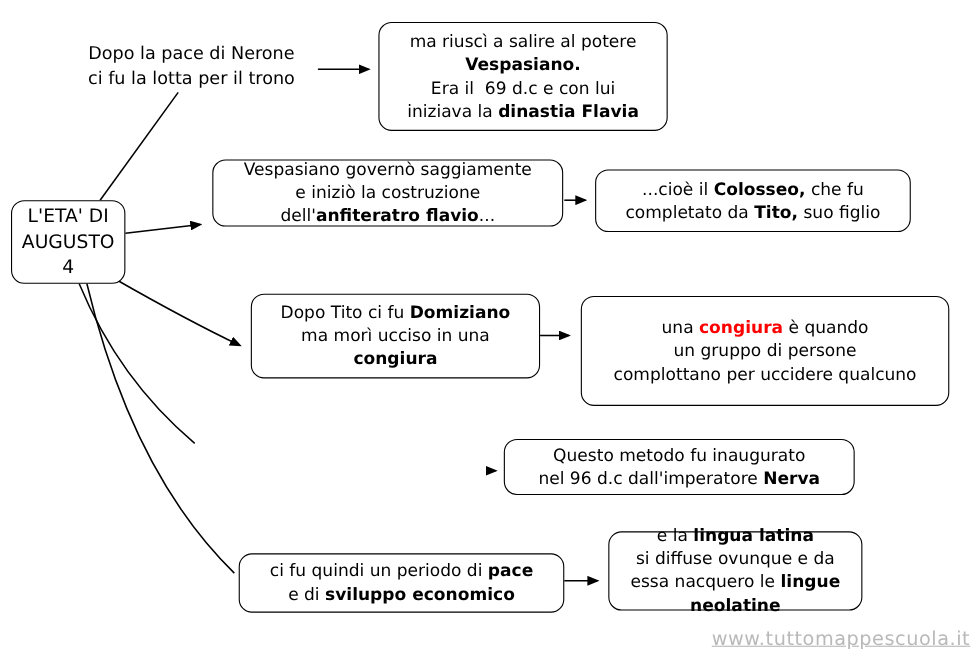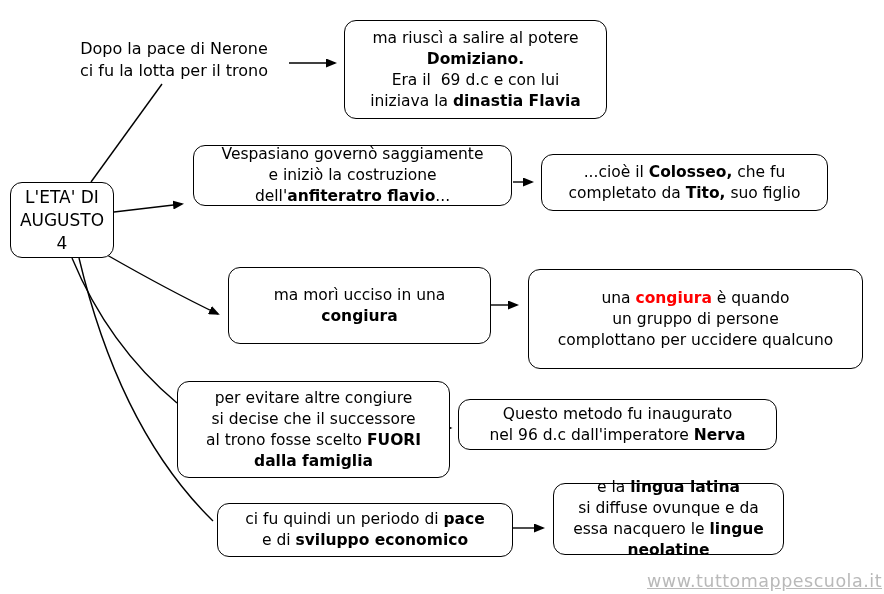--- a/index.html
+++ b/index.html
@@ -49,21 +49,21 @@
     <path d="M 513,528 L 543,528" stroke="#000" stroke-width="1.4" fill="none" marker-end="url(#ah)"></path>
   </svg>
 
   <div class="plain" style="left:55px;top:38px;width:238px;">
     <div class="ln">Dopo la pace di Nerone</div>
     <div class="ln">ci fu la lotta per il trono</div>
   </div>
 
   <div class="node" style="left:344px;top:20px;width:263px;height:99px;">
     <div class="ln"><span>ma riuscì a salire al potere</span></div>
-    <div class="ln"><span class="b">Domiziano.</span></div>
+    <div class="ln"><span class="b">Vespasiano.</span></div>
     <div class="ln"><span>Era il  69 d.c e con lui</span></div>
     <div class="ln"><span>iniziava la </span><span class="b">dinastia Flavia</span></div>
   </div>
 
   <div class="node root" style="left:10px;top:182px;width:104px;height:76px;">
     <div class="ln">L'ETA' DI</div>
     <div class="ln">AUGUSTO</div>
     <div class="ln">4</div>
   </div>
 
@@ -72,36 +72,31 @@
     <div class="ln"><span>e iniziò la costruzione</span></div>
     <div class="ln"><span>dell'</span><span class="b">anfiteratro flavio</span><span>...</span></div>
   </div>
 
   <div class="node" style="left:541px;top:154px;width:287px;height:57px;">
     <div class="ln"><span>...cioè il </span><span class="b">Colosseo,</span><span> che fu</span></div>
     <div class="ln"><span>completato da </span><span class="b">Tito,</span><span> suo figlio</span></div>
   </div>
 
   <div class="node" style="left:228px;top:267px;width:263px;height:77px;">
+    <div class="ln"><span>Dopo Tito ci fu </span><span class="b">Domiziano</span></div>
     <div class="ln"><span>ma morì ucciso in una</span></div>
     <div class="ln"><span class="b">congiura</span></div>
   </div>
 
   <div class="node" style="left:528px;top:269px;width:335px;height:100px;">
     <div class="ln"><span>una </span><span class="rb">congiura</span><span> è quando</span></div>
     <div class="ln"><span>un gruppo di persone</span></div>
     <div class="ln"><span>complottano per uccidere qualcuno</span></div>
   </div>
 
-  <div class="node" style="left:177px;top:381px;width:273px;height:97px;">
-    <div class="ln"><span>per evitare altre congiure</span></div>
-    <div class="ln"><span>si decise che il successore</span></div>
-    <div class="ln"><span>al trono fosse scelto </span><span class="b">FUORI</span></div>
-    <div class="ln"><span class="b">dalla famiglia</span></div>
-  </div>
 
   <div class="node" style="left:458px;top:399px;width:319px;height:51px;">
     <div class="ln"><span>Questo metodo fu inaugurato</span></div>
     <div class="ln"><span>nel 96 d.c dall'imperatore </span><span class="b">Nerva</span></div>
   </div>
 
   <div class="node" style="left:217px;top:503px;width:296px;height:54px;">
     <div class="ln"><span>ci fu quindi un periodo di </span><span class="b">pace</span></div>
     <div class="ln"><span>e di </span><span class="b">sviluppo economico</span></div>
   </div>

